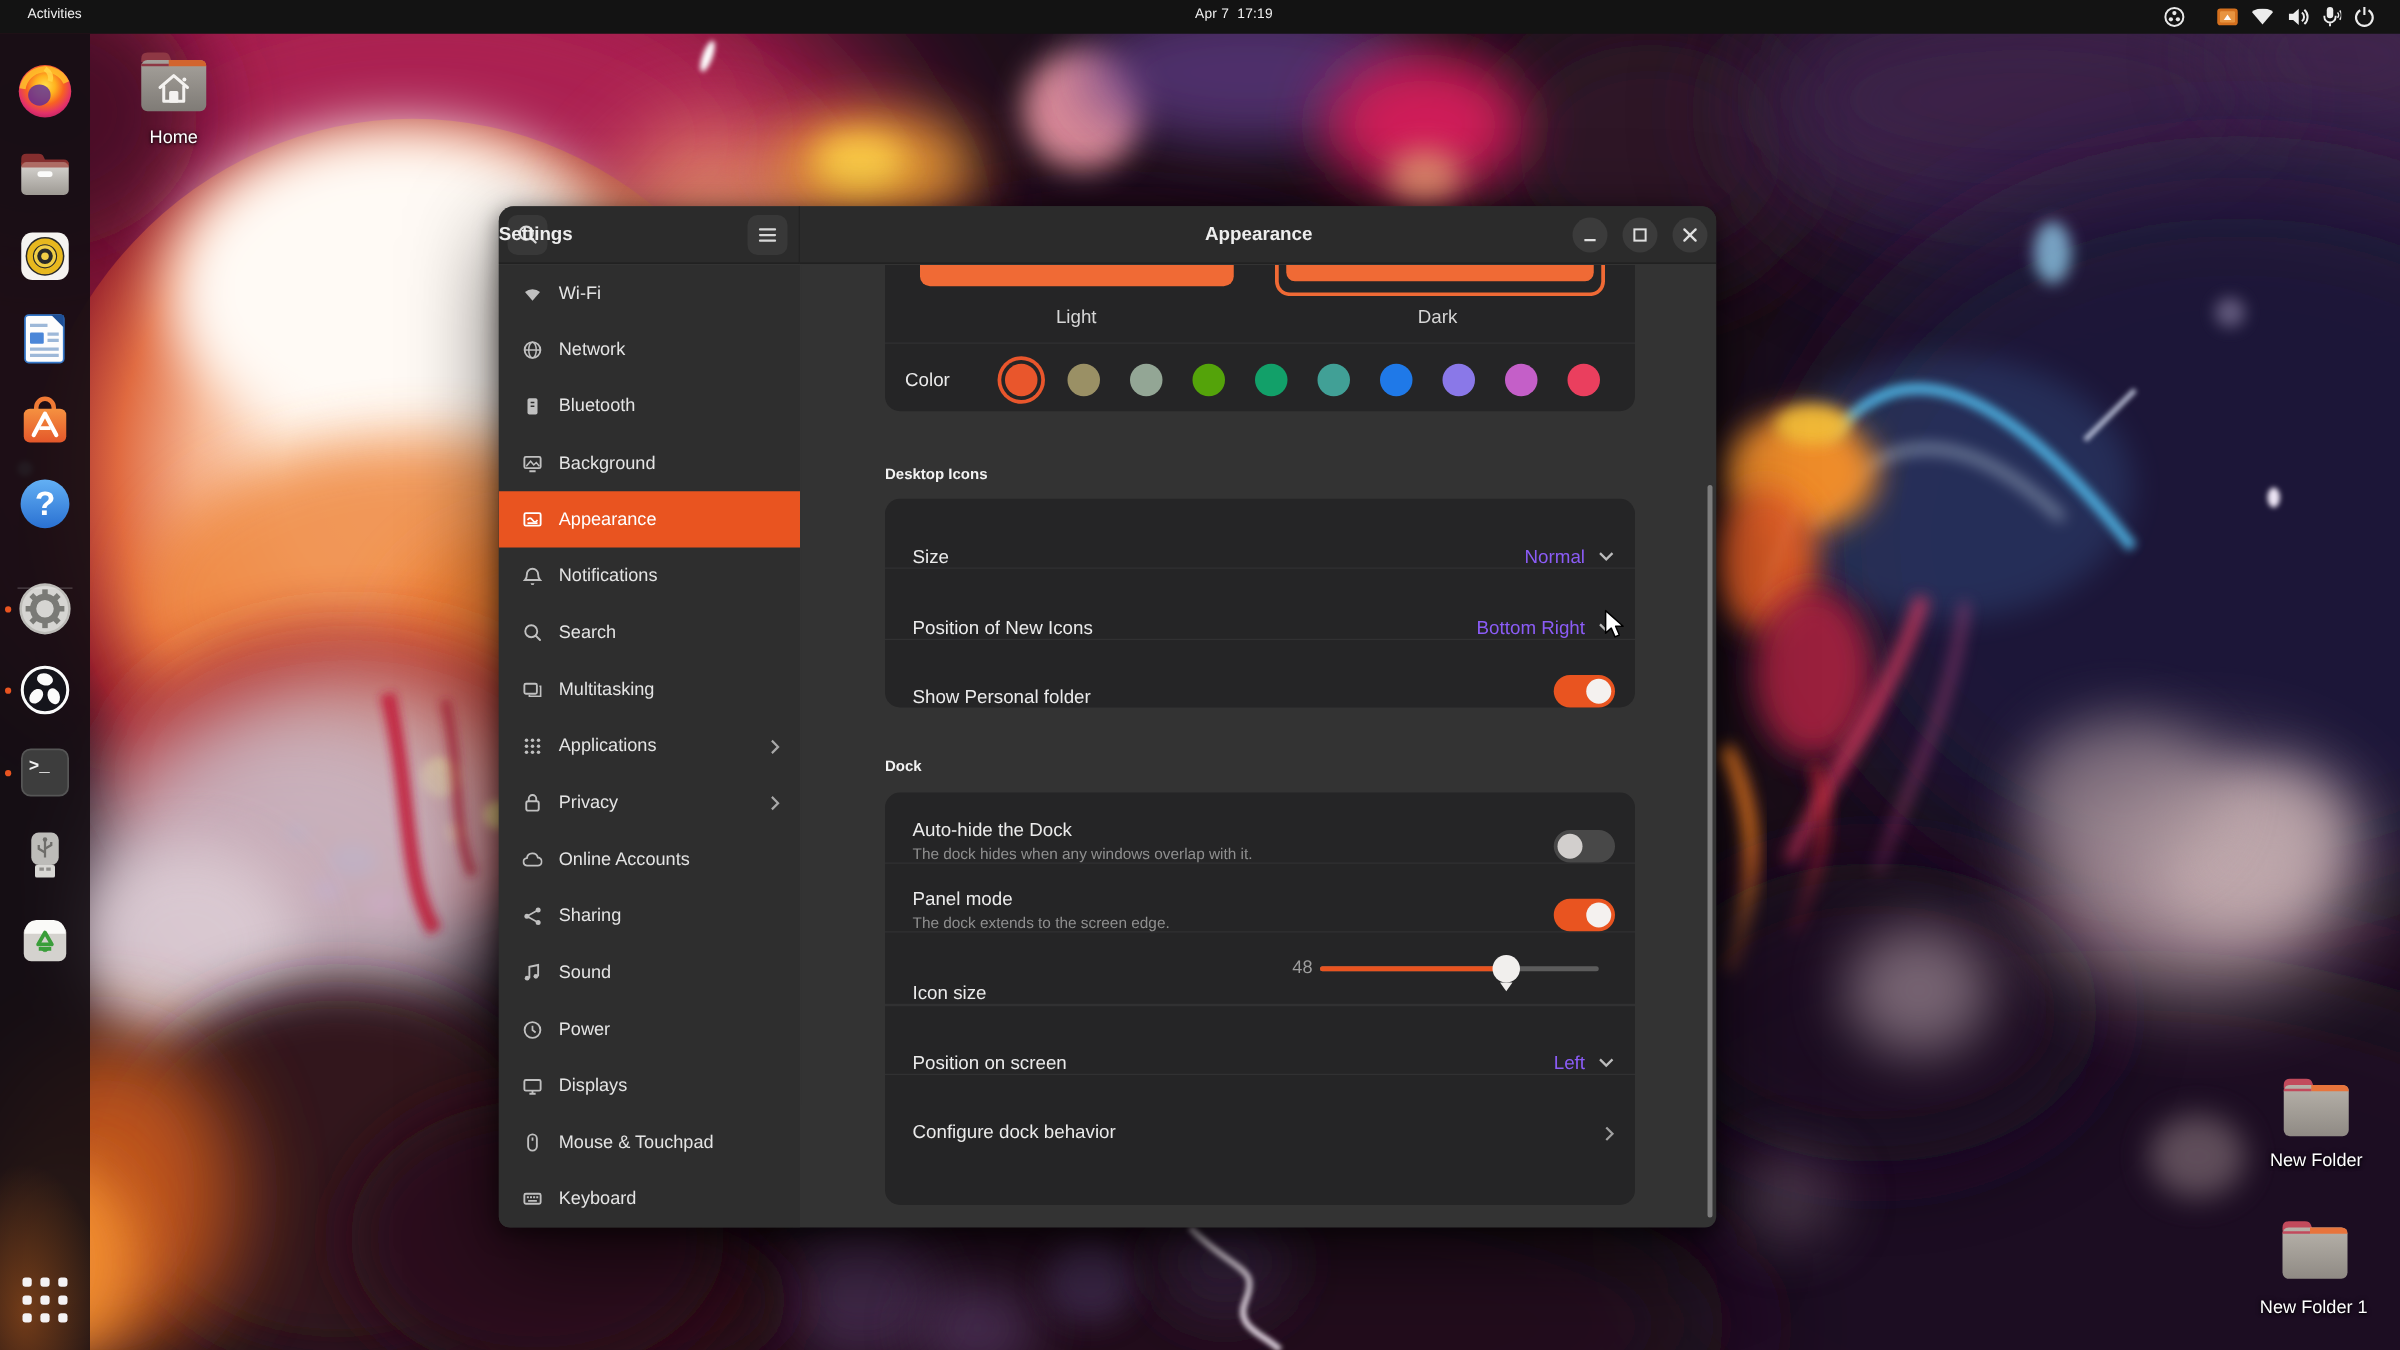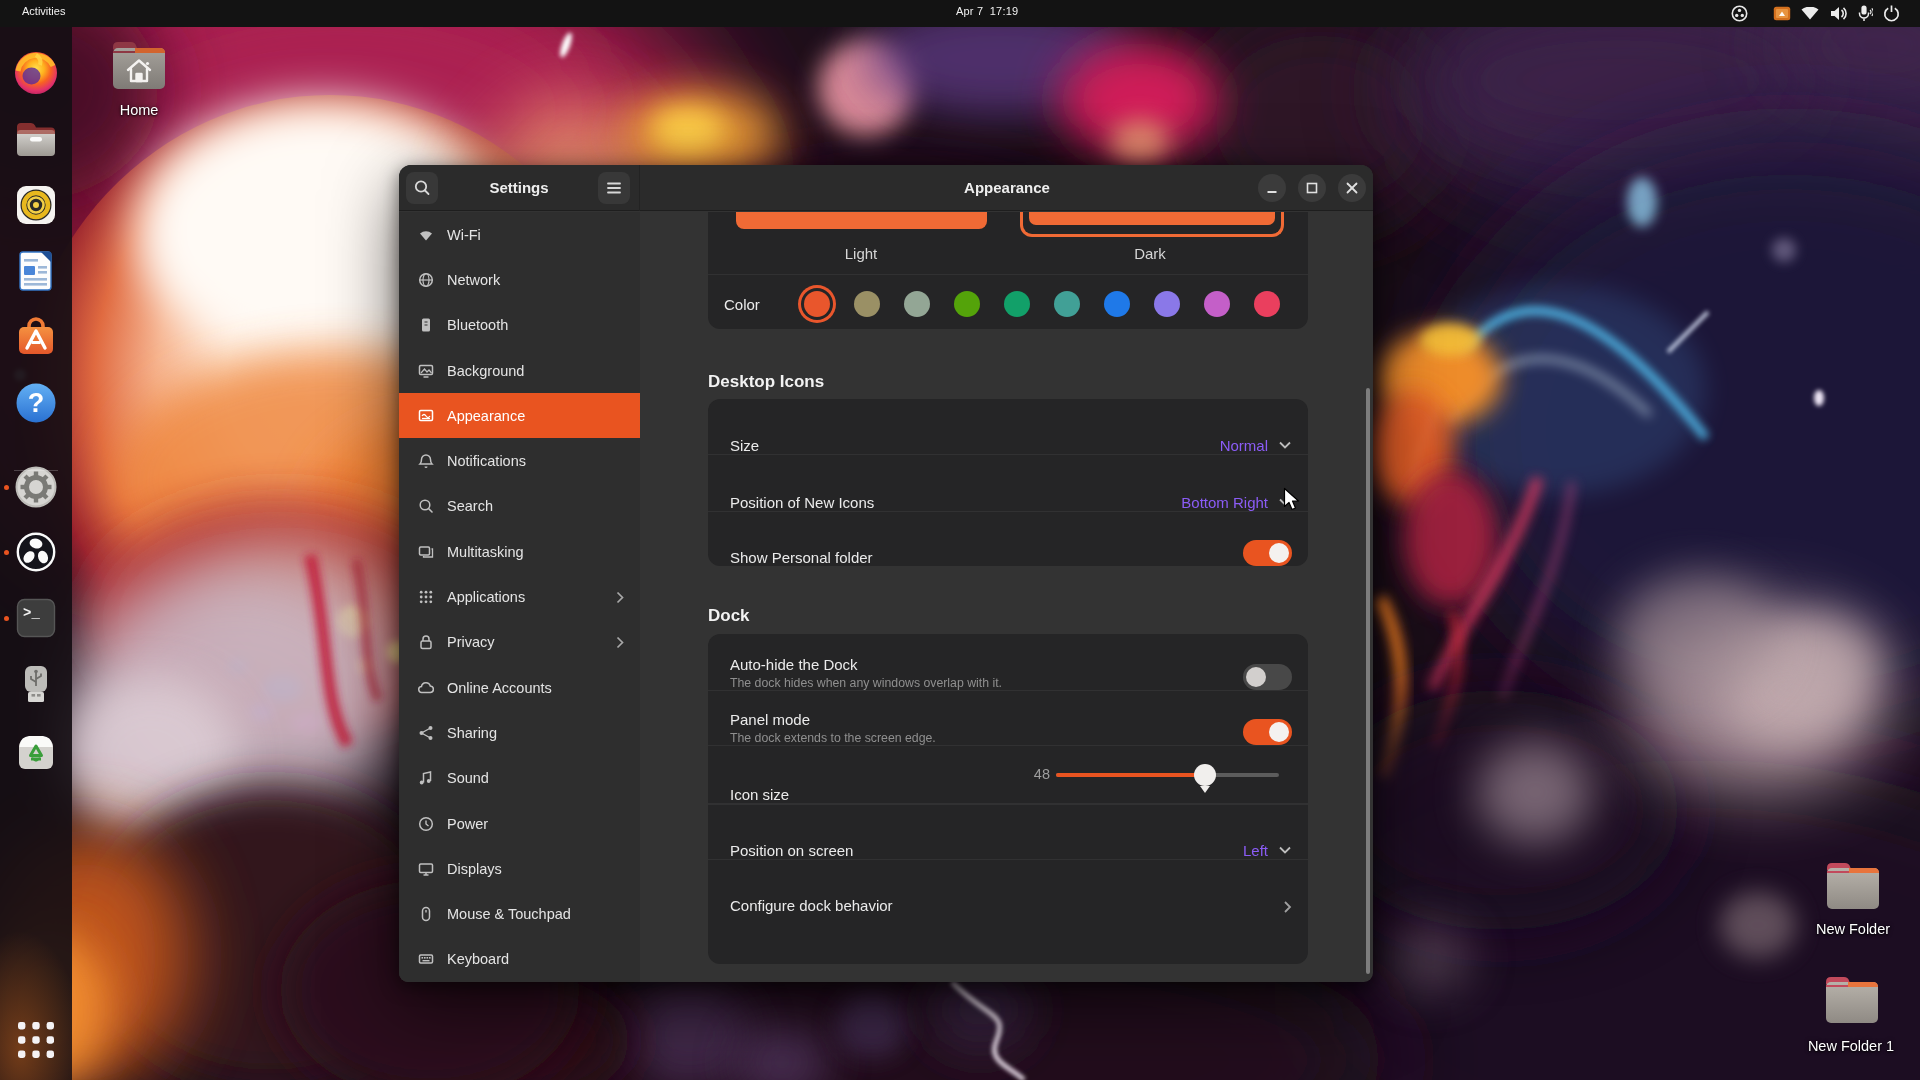--- a/index.html
+++ b/index.html
@@ -23,21 +23,21 @@
 .hbtn{position:absolute;top:7px;width:32px;height:32px;border-radius:8px;background:#383838}
 #hdr .title{color:#eeeeee;font-weight:bold;font-size:15px}
 .wbtn{position:absolute;top:174px;width:28px;height:28px;border-radius:50%;background:#3b3b3b}
 #sidebar{position:absolute;left:0;top:47px;width:241px;height:770px;background:#2e2e2e}
 .srow{height:45.3px;display:flex;align-items:center;padding-left:19px;color:#e4e4e4;font-size:14.5px}
 .srow svg{margin-right:13px;flex:none}
 .srow .chev{margin-left:auto;margin-right:16px}
 .srow.sel{background:#E95420;color:#fff}
 #content{position:absolute;left:242px;top:47px;width:732px;height:672px;background:#333333}
 .card{position:absolute;left:67px;width:600px;background:#252526;border-radius:12px}
-.heading{position:absolute;left:67px;color:#f2f2f2;font-weight:bold;font-size:17px}
+.heading{position:absolute;left:67px;color:#f2f2f2;font-weight:bold;font-size:12px}
 .row{display:flex;align-items:flex-end;padding:0 16px 0 22px;position:relative}
 .rsep{height:1px;background:#313132;margin:0 0px}
 .rlabel{color:#ebebeb;font-size:15px}
 .rvalue{margin-left:auto;color:#8b5cf6;font-size:15px;display:flex;align-items:center}
 .rvalue svg{margin-left:10px}
 .sub{color:#8f8f8f;font-size:12.3px;margin-top:3px}
 .toggle{margin-left:auto;width:49px;height:26px;border-radius:13px;position:relative}
 .toggle.on{background:#E95420}
 .toggle.off{background:#484848}
 .knob{position:absolute;top:3px;width:20px;height:20px;border-radius:50%}
@@ -386,21 +386,21 @@
   </svg>
 <div class="dlabel" style="left:1786px;top:1038px;width:130px">New Folder 1</div>
 
 <div id="win">
 <div id="hdr">
 <div id="hdrL">
 <div class="hbtn" style="left:7px"><svg width="32" height="32" viewBox="0 0 32 32">
             <circle cx="15" cy="14.5" r="5.2" fill="none" stroke="#d8d8d8" stroke-width="1.8"></circle>
             <line x1="19" y1="18.5" x2="22.5" y2="22" stroke="#d8d8d8" stroke-width="1.8" stroke-linecap="round"></line>
           </svg></div>
-<span class="title" style="position:absolute;left:0;right:0;top:14px;text-align:center">Settings</span>
+<span class="title" style="position:absolute;left:0;right:0;top:14px;">Settings</span>
 <div class="hbtn" style="left:199px"><svg width="32" height="32" viewBox="0 0 32 32">
             <g stroke="#d8d8d8" stroke-width="1.8" stroke-linecap="round">
               <line x1="10" y1="11.5" x2="22" y2="11.5"></line>
               <line x1="10" y1="16" x2="22" y2="16"></line>
               <line x1="10" y1="20.5" x2="22" y2="20.5"></line>
             </g>
           </svg></div>
 </div>
 <span class="title" style="position:absolute;left:242px;right:0;top:14px;text-align:center">Appearance</span>
 </div>

